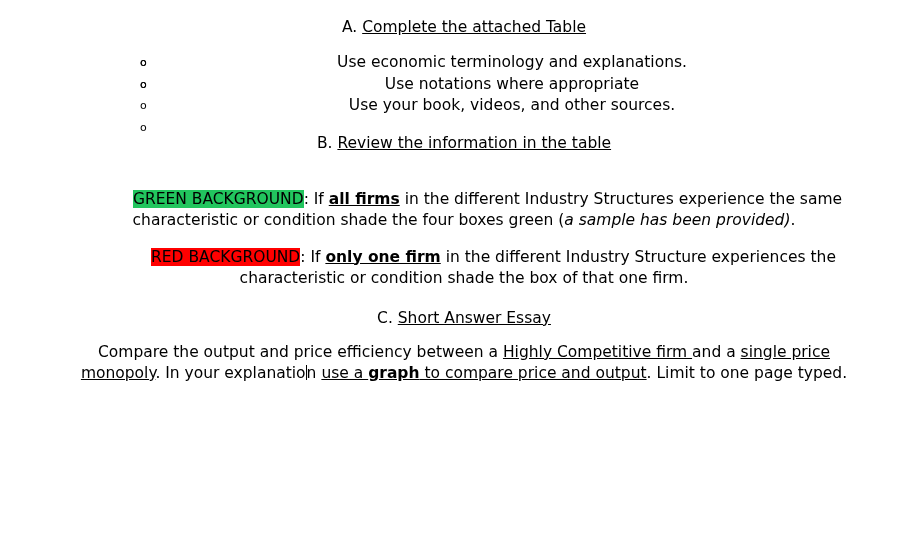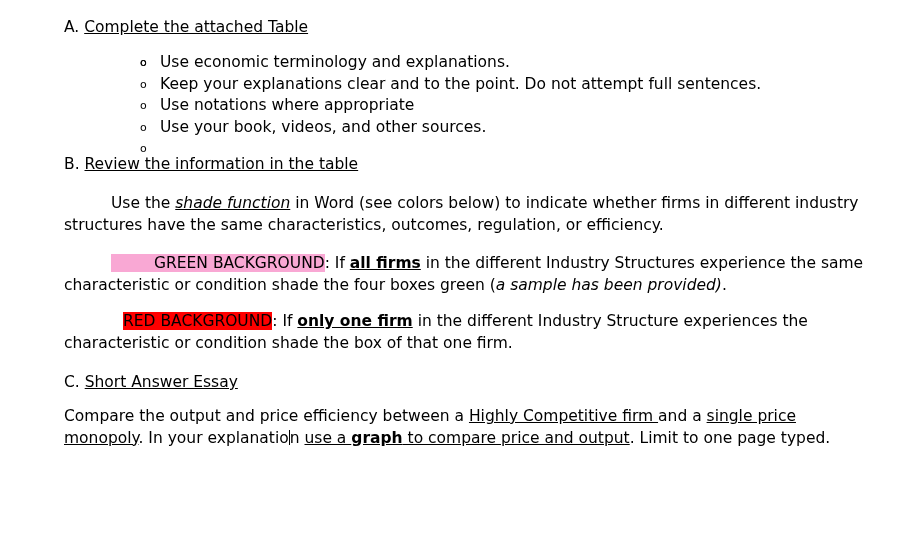--- a/index.html
+++ b/index.html
@@ -16,20 +16,21 @@
     -webkit-font-smoothing: antialiased;
   }
 
   .page {
     position: relative;
     width: 919px;
     height: 541px;
     background: #ffffff;
     padding: 0;
     box-sizing: border-box;
+    text-align: center;
   }
 
   .doc {
     position: absolute;
     left: 64px;
     top: 17px;
     width: 800px;
   }
 
   
@@ -70,21 +71,21 @@
     margin: 0;
     text-indent: 0;
   }
   .indent-first { display: inline-block; width: 47px; }
 
   .u  { text-decoration: underline; }
   .i  { font-style: italic; }
   .iu { font-style: italic; text-decoration: underline; }
   .bu { font-weight: bold; text-decoration: underline; }
 
-  .hl-green { background-color: #f9a8d4; padding-left: 43px; }
+  .hl-green { background-color: #22c55e; }
   .hl-red   { background-color: #ff0000; margin-left: 12px; }
 
   
   .gap-a-list { height: 14px; }
   .gap-list-b { height: 16px; }
   .gap-b-use  { height: 18px; }
   .gap-use-green { height: 17px; }
   .gap-green-red { height: 15px; }
   .gap-red-c  { height: 18px; }
   .gap-c-last { height: 13px; }
@@ -115,21 +116,20 @@
     <ul class="bullets">
       <li>
         <span class="marker">o</span>
       </li>
       <li>
         <span class="marker">o</span>
         <span>Use economic terminology and explanations.</span>
       </li>
       <li>
         <span class="marker">o</span>
-        <span>Keep your explanations clear and to the point. Do not attempt full sentences.</span>
       </li>
       <li>
         <span class="marker">o</span>
         <span>Use notations where appropriate</span>
       </li>
       <li>
         <span class="marker">o</span>
         <span>Use your book, videos, and other sources.</span>
       </li>
       <li>
@@ -139,23 +139,20 @@
 
     <div class="gap-list-b"></div>
 
     <p class="section-head">
       <span class="sec-letter">B.</span>
       <span class="sec-title">Review the information in the table</span>
     </p>
 
     <div class="gap-b-use"></div>
 
-    <p class="body-para">
-      <span class="indent-first"></span><span>Use the </span><span class="iu">shade function</span><span> in Word (see colors below) to indicate whether firms in different industry structures have the same characteristics, outcomes, regulation, or efficiency.</span>
-    </p>
 
     <div class="gap-use-green"></div>
 
     <p class="body-para">
       <span class="indent-first"></span><span class="hl-green">GREEN BACKGROUND</span><span>: If </span><span class="bu">all firms</span><span> in the different Industry Structures experience the same characteristic or condition shade the four boxes green (</span><span class="i">a sample has been provided)</span><span>.</span>
     </p>
 
     <div class="gap-green-red"></div>
 
     <p class="body-para">

